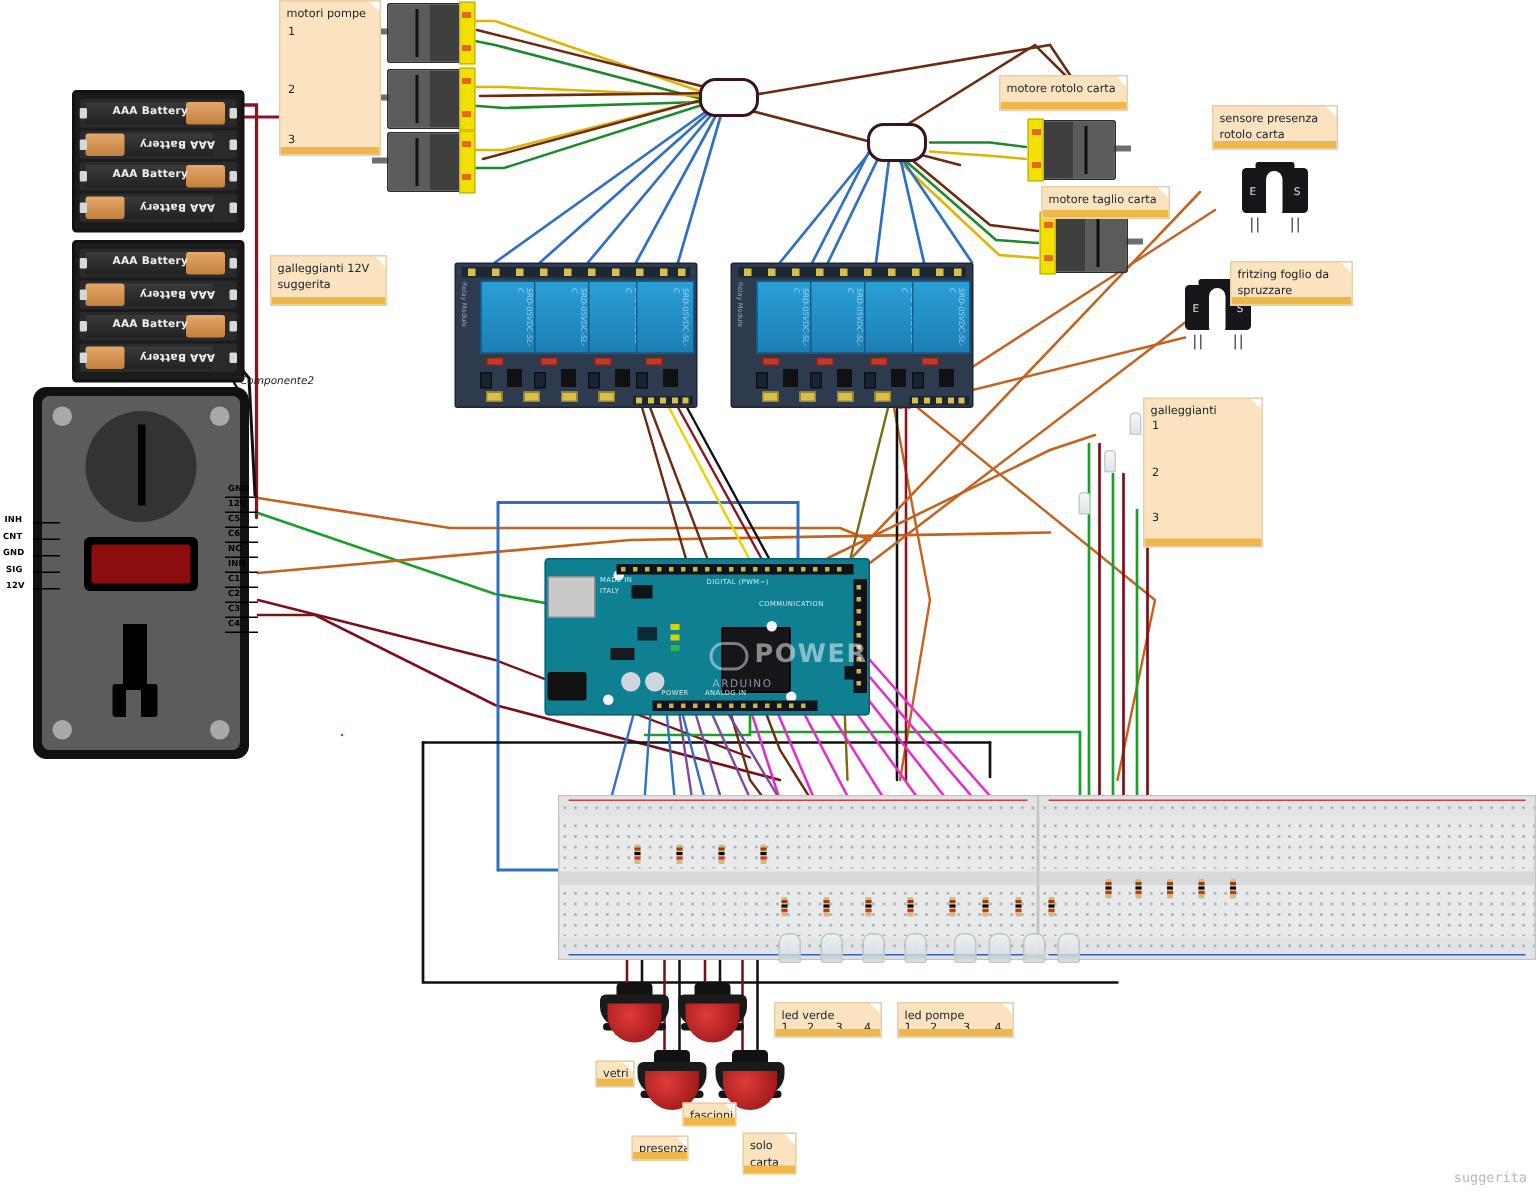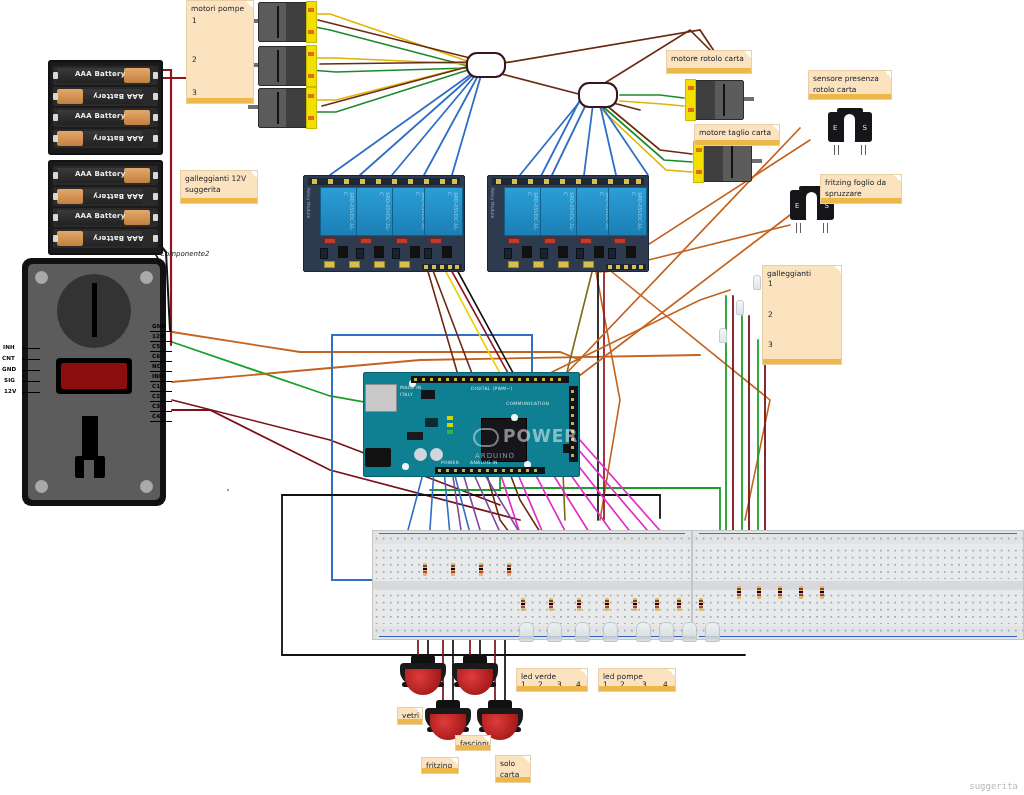--- a/index.html
+++ b/index.html
@@ -928,21 +928,21 @@
     <div>vetri</div>
   </div>
 
   <div class="note" style="left:455px;top:735px;width:36px;height:16px;">
     <span class="corner"></span>
     <div>fascioni</div>
   </div>
 
   <div class="note" style="left:421px;top:757px;width:38px;height:17px;">
     <span class="corner"></span>
-    <div>fritzing</div>
+    <div>presenza</div>
   </div>
 
   <div class="note" style="left:495px;top:755px;width:36px;height:28px;">
     <span class="corner"></span>
     <div style="white-space:pre-line;">solo carta</div>
   </div>
 
   <div class="watermark">suggerita</div>
 </div>
 

